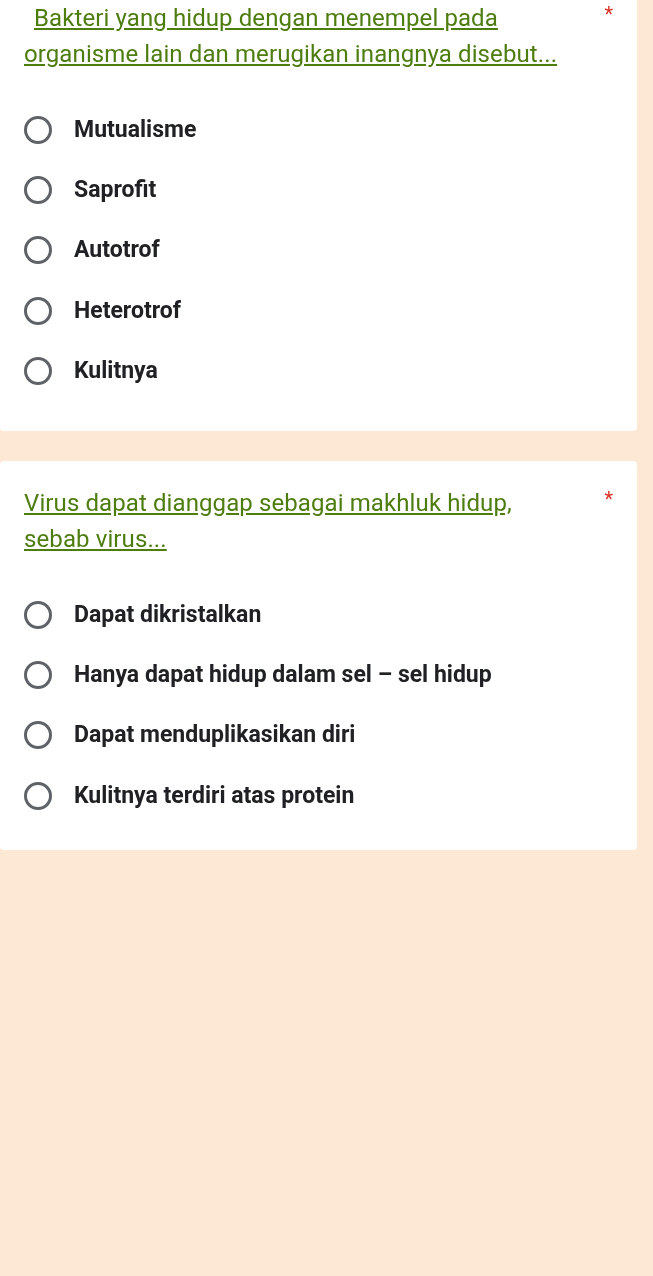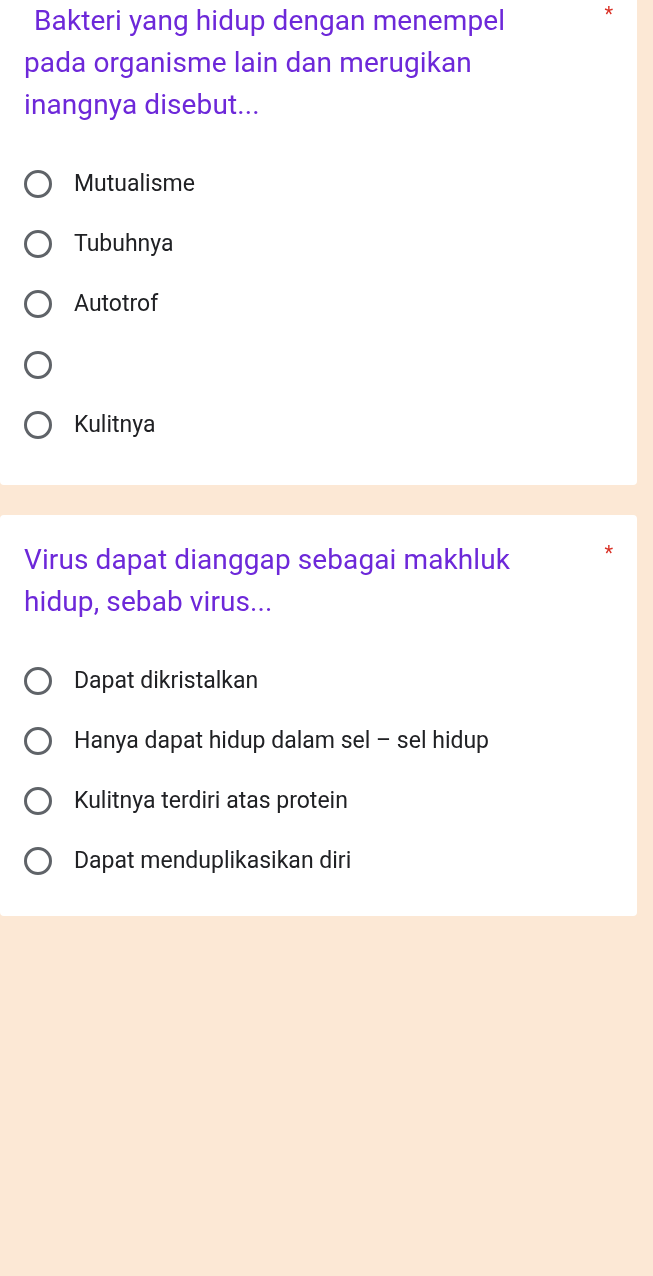--- a/index.html
+++ b/index.html
@@ -27,25 +27,26 @@
     }
     .card-gap {
       height: 30px;
     }
     .question-header {
       display: flex;
       align-items: flex-start;
       margin-bottom: 28px;
     }
     .question-text {
-      font-size: 28px;
-      color: #6d28d9;
+      font-size: 24px;
+      color: #4d7c0f;
       line-height: 1.5;
       flex: 1;
       letter-spacing: 0.1px;
+      text-decoration: underline;
     }
     .leading-space {
       display: inline-block;
       width: 10px;
     }
     .required {
       color: #d93025;
       font-size: 20px;
       margin-left: 30px;
       margin-top: 2px;
@@ -53,20 +54,21 @@
     .options {
       display: flex;
       flex-direction: column;
     }
     .option {
       display: flex;
       align-items: center;
       padding: 14px 0;
       cursor: pointer;
       min-height: 60px;
+      font-weight: bold;
     }
     .radio {
       width: 28px;
       height: 28px;
       border: 3px solid #5f6368;
       border-radius: 50%;
       flex-shrink: 0;
       margin-right: 22px;
     }
     .option-label {
@@ -83,28 +85,29 @@
     <div class="question-text"><span class="leading-space"></span><span>Bakteri yang hidup dengan menempel pada organisme lain dan merugikan inangnya disebut...</span></div>
     <div class="required">*</div>
   </div>
   <div class="options">
     <div class="option">
       <div class="radio"></div>
       <div class="option-label">Mutualisme</div>
     </div>
     <div class="option">
       <div class="radio"></div>
-      <div class="option-label">Tubuhnya</div>
+      <div class="option-label">Saprofit</div>
     </div>
     <div class="option">
       <div class="radio"></div>
       <div class="option-label">Autotrof</div>
     </div>
     <div class="option">
       <div class="radio"></div>
+      <div class="option-label">Heterotrof</div>
     </div>
     <div class="option">
       <div class="radio"></div>
       <div class="option-label">Kulitnya</div>
     </div>
   </div>
 </div>
 
 <div class="card-gap"></div>
 
@@ -117,20 +120,20 @@
     <div class="option">
       <div class="radio"></div>
       <div class="option-label">Dapat dikristalkan</div>
     </div>
     <div class="option">
       <div class="radio"></div>
       <div class="option-label">Hanya dapat hidup dalam sel – sel hidup</div>
     </div>
     <div class="option">
       <div class="radio"></div>
-      <div class="option-label">Kulitnya terdiri atas protein</div>
+      <div class="option-label">Dapat menduplikasikan diri</div>
     </div>
     <div class="option">
       <div class="radio"></div>
-      <div class="option-label">Dapat menduplikasikan diri</div>
+      <div class="option-label">Kulitnya terdiri atas protein</div>
     </div>
   </div>
 </div>
 
 </body></html>

